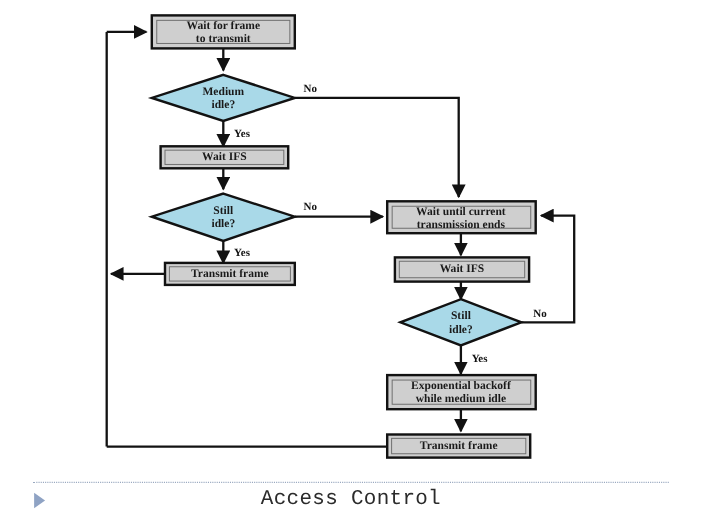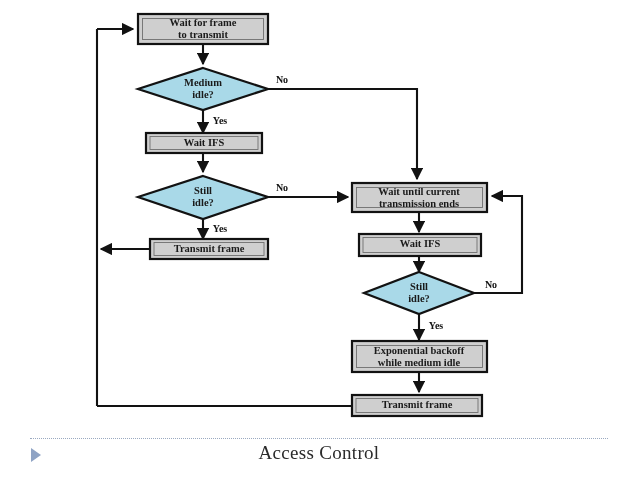--- a/index.html
+++ b/index.html
@@ -98,21 +98,21 @@
     border-left: 10px solid #8fa3c4;
     border-top: 7px solid transparent;
     border-bottom: 7px solid transparent;
   }
   #caption-text {
     position: absolute;
     left: 0;
     top: 14px;
     width: 638px;
     text-align: center;
-    font-family: Liberation Serif, serif;
+    font-family: Liberation Mono, monospace;
     font-size: 19px;
     color: #2b2b2b;
     letter-spacing: 0.3px;
   }
 </style>
 </head>
 <body>
 
 <div id="figure-area">
 

